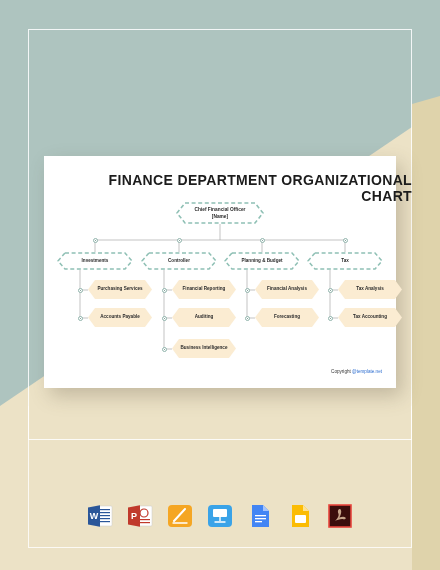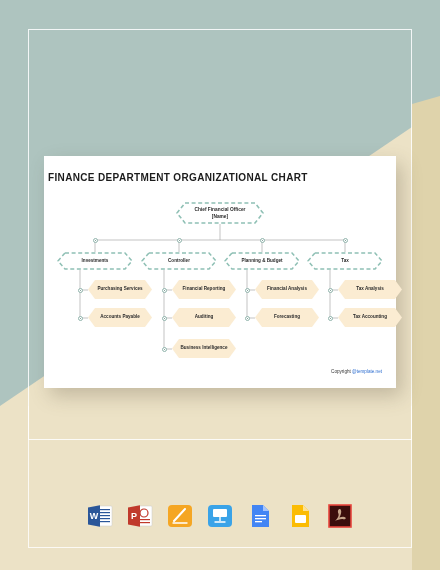--- a/index.html
+++ b/index.html
@@ -33,23 +33,23 @@
     border-top:none;box-sizing:border-box;pointer-events:none;
   }
 
   
   #card{
     position:absolute;left:44px;top:156px;width:352px;height:232px;
     background:#ffffff;
     box-shadow:6px 8px 18px rgba(90,80,60,.28);
   }
   #chart-title{
-    position:absolute;left:4px;top:16px;width:100%;
-    text-align:left;
-    font-size:10px;font-weight:bold;letter-spacing:.35px;
+    position:absolute;left:16px;top:16px;width:100%;
+    text-align:right;
+    font-size:14px;font-weight:bold;letter-spacing:.35px;
     color:#1c1c1c;
   }
 
   
   #org{position:absolute;left:0;top:0;width:352px;height:232px;}
   #wires{position:absolute;left:0;top:0;width:352px;height:232px;}
 
   .hex{
     position:absolute;
     display:flex;align-items:center;justify-content:center;

